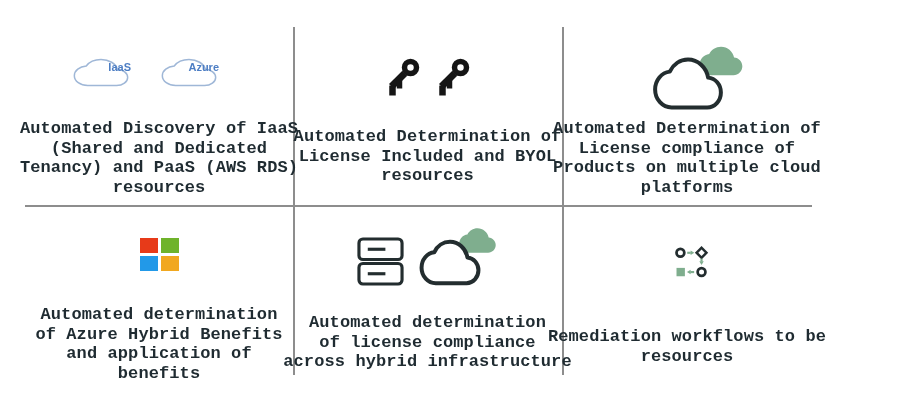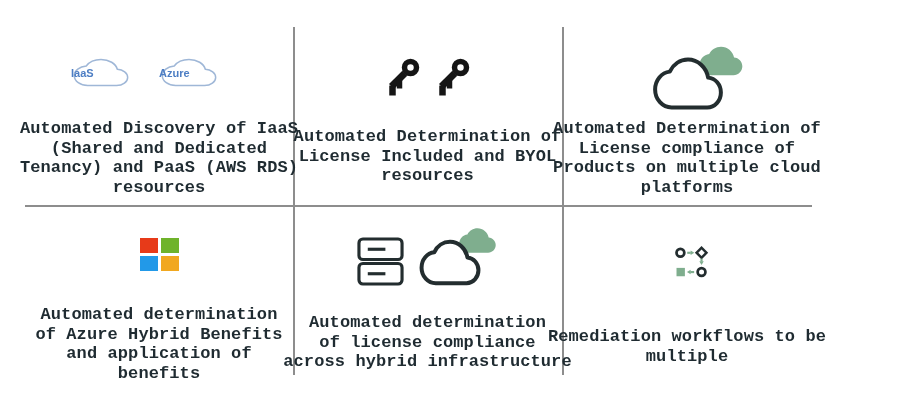--- a/index.html
+++ b/index.html
@@ -40,21 +40,21 @@
   #cell-3 .caption { top:92px; }
   #cell-4 .caption { top:100px; }
   #cell-5 .caption { top:108px; }
   #cell-6 .caption { top:122px; }
 
   
   .small-cloud { position:relative; width:60px; height:31px; }
   .small-cloud svg { position:absolute; inset:0; width:100%; height:100%; }
   .blue-cloud-path { fill:#ffffff; stroke:var(--cloud-blue-stroke,#9fb7d7); stroke-width:1.5px; vector-effect:non-scaling-stroke; }
   .cloud-label {
-    position:absolute; left:0; right:0; top:10px; text-align:left;
+    position:absolute; left:0; right:0; top:4px; text-align:right;
     font-size:11px; font-weight:700; color:var(--cloud-blue-text,#4d7ec4);
   }
 
   
   .key-svg { width:40px; height:44px; }
   .key-stroke { stroke:var(--key-black,#151515); fill:none; }
 
   
   .cloud-combo { position:relative; }
   .combo-lg { width:96px; height:70px; }
@@ -198,16 +198,16 @@
         <rect class="wf-dark" x="23.6" y="4.4" width="7.2" height="7.2" transform="rotate(45 27.2 8)" stroke-width="2.5"></rect>
         <line class="wf-sage" x1="27.2" y1="14" x2="27.2" y2="17" stroke-width="2.2"></line>
         <polygon class="wf-sage-fill" points="24.9,16.7 27.2,20.5 29.5,16.7"></polygon>
         <rect class="wf-sage-fill" x="1.5" y="23.5" width="8.6" height="8.6"></rect>
         <line class="wf-sage" x1="19.6" y1="27.8" x2="15.6" y2="27.8" stroke-width="2.2"></line>
         <polygon class="wf-sage-fill" points="16,25.5 12.2,27.8 16,30.1"></polygon>
         <circle class="wf-dark" cx="27.2" cy="27.8" r="4" stroke-width="2.8"></circle>
       </svg>
     </div>
     <div class="caption">Remediation workflows to be
-multiple</div>
+resources</div>
   </div>
 
 </div>
 
 </body></html>

